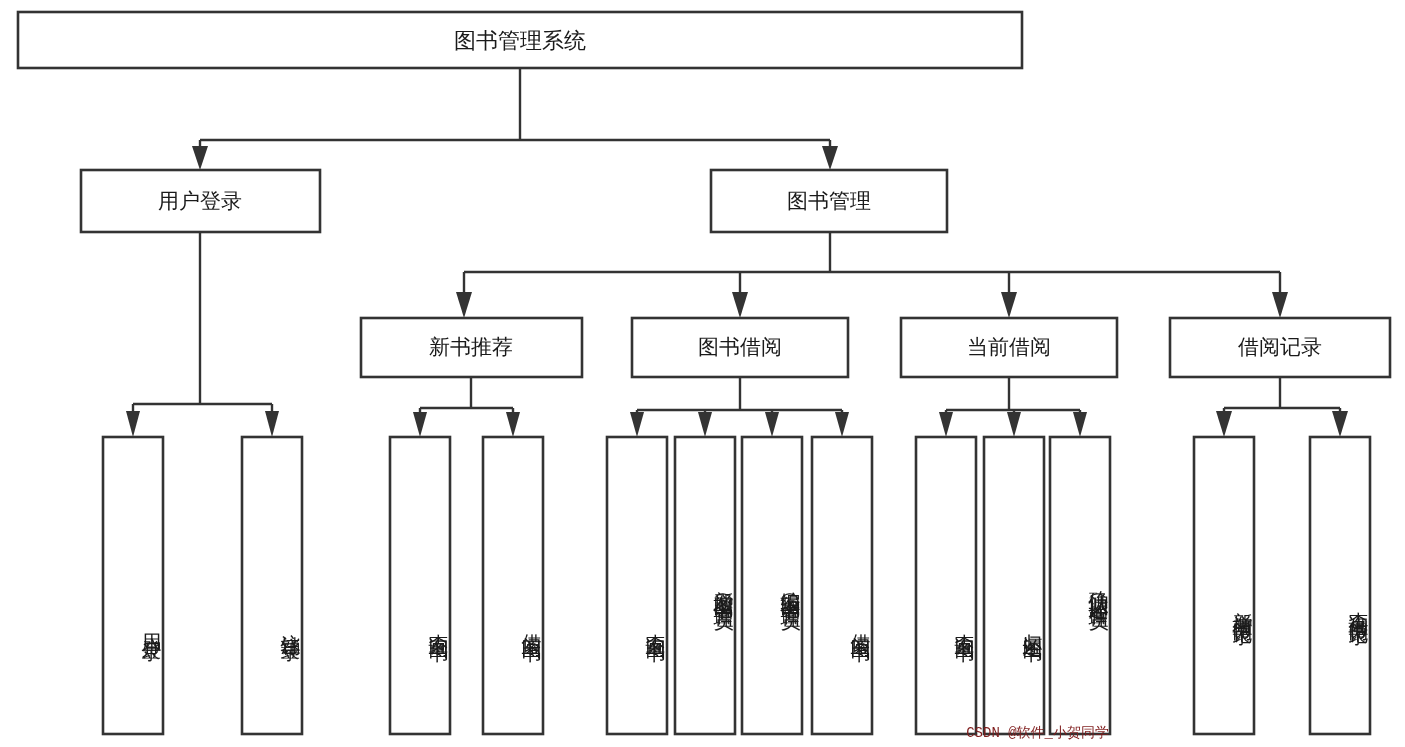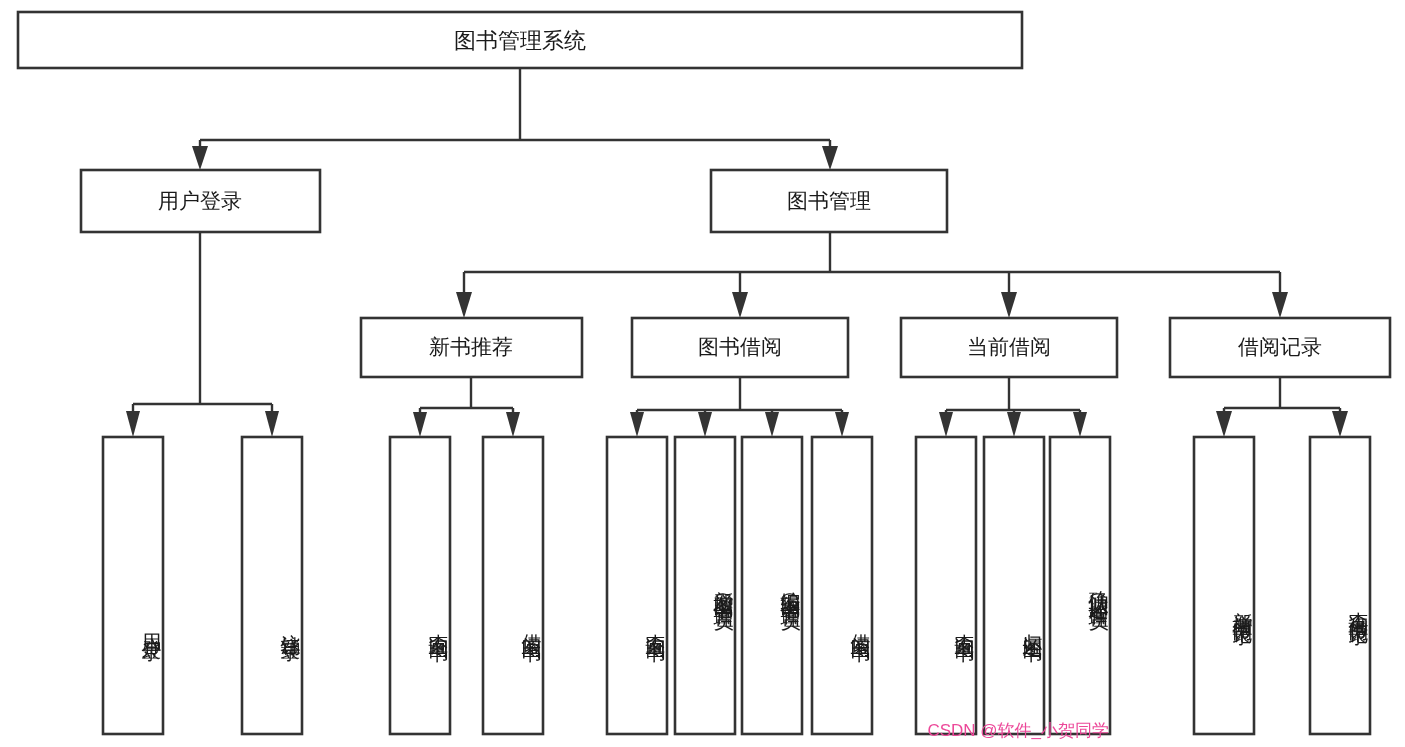--- a/index.html
+++ b/index.html
@@ -65,23 +65,23 @@
     white-space: nowrap;
     display: flex;
     align-items: flex-start;
     justify-content: center;
     pointer-events: none;
   }
   .watermark {
     position: absolute;
     right: 8px;
     bottom: 5px;
-    font-family: Liberation Sans, sans-serif;
-    font-size: 17px;
-    color: #ec4899;
+    font-family: Liberation Mono, monospace;
+    font-size: 14px;
+    color: #7f1d1d;
     white-space: nowrap;
   }
 </style>
 </head>
 <body>
 
 <div id="diagram-root">
 
   <svg class="diagram" viewBox="0 0 1405 747">
 

